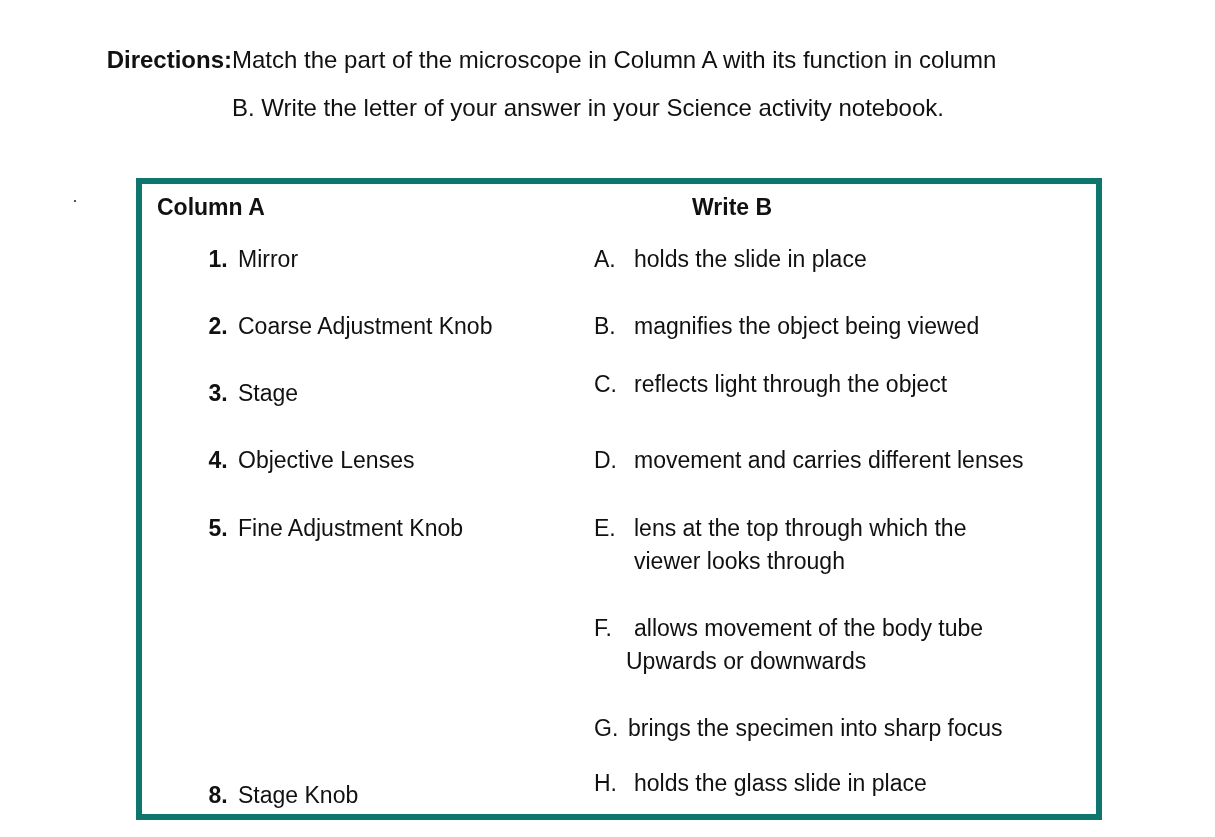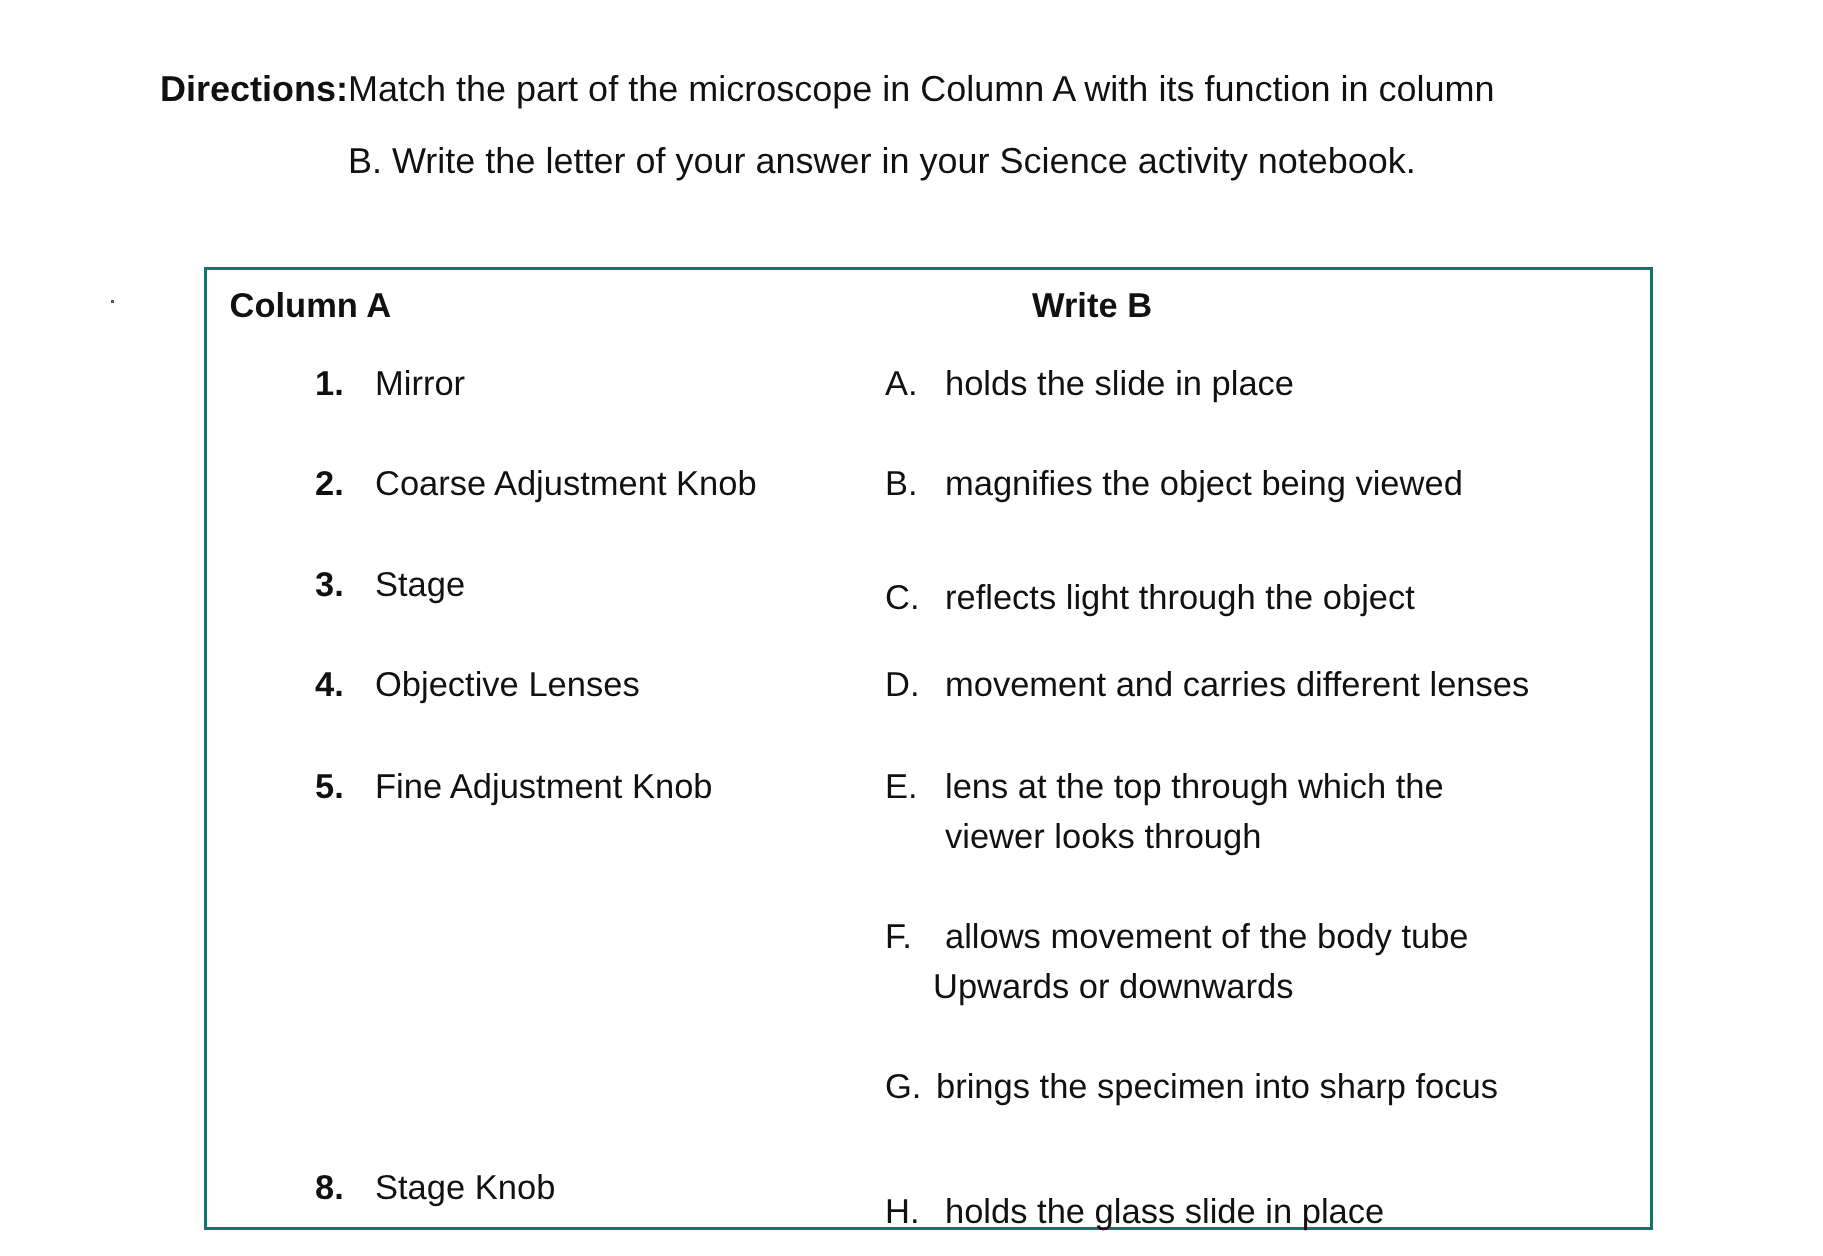--- a/index.html
+++ b/index.html
@@ -38,37 +38,37 @@
       width: 2px;
       height: 2px;
       background: #555;
     }
     .table-box {
       position: absolute;
       left: 136px;
       top: 178px;
       width: 966px;
       height: 642px;
-      border: 2px solid #0f766e;
+      border: 6px solid #0f766e;
       box-sizing: border-box;
     }
     .col-header {
       position: absolute;
       top: 10px;
       font-size: 23px;
       font-weight: bold;
     }
     .col-a-header { left: 15px; }
     .col-b-header { left: 550px; }
     .row {
       position: absolute;
       font-size: 23px;
       line-height: 33px;
     }
-    .row.a { left: 72px; }
+    .row.a { left: 56px; text-align: center; }
     .row.b { left: 452px; width: 500px; }
     .num { font-weight: bold; display: inline-block; width: 40px; }
     .letter { display: inline-block; width: 40px; }
     .indent { padding-left: 40px; display: block; }
     .indent-f { padding-left: 32px; display: block; }
   </style>
 </head>
 <body>
 
 <div class="directions">
@@ -86,19 +86,19 @@
 
   <div class="row a" style="top:59px"><span class="num">1.</span><span>Mirror</span></div>
   <div class="row a" style="top:126px"><span class="num">2.</span><span>Coarse Adjustment Knob</span></div>
   <div class="row a" style="top:193px"><span class="num">3.</span><span>Stage</span></div>
   <div class="row a" style="top:260px"><span class="num">4.</span><span>Objective Lenses</span></div>
   <div class="row a" style="top:328px"><span class="num">5.</span><span>Fine Adjustment Knob</span></div>
   <div class="row a" style="top:595px"><span class="num">8.</span><span>Stage Knob</span></div>
 
   <div class="row b" style="top:126px"><span class="letter">B.</span><span>magnifies the object being viewed</span></div>
   <div class="row b" style="top:59px"><span class="letter">A.</span><span>holds the slide in place</span></div>
-  <div class="row b" style="top:202px"><span class="letter">C.</span><span>reflects light through the object</span></div>
+  <div class="row b" style="top:184px"><span class="letter">C.</span><span>reflects light through the object</span></div>
   <div class="row b" style="top:260px"><span class="letter">D.</span><span>movement and carries different lenses</span></div>
   <div class="row b" style="top:428px"><span class="letter">F.</span><span>allows movement of the body tube</span><span class="indent-f">Upwards or downwards</span></div>
   <div class="row b" style="top:328px"><span class="letter">E.</span><span>lens at the top through which the</span><span class="indent">viewer looks through</span></div>
   <div class="row b" style="top:528px"><span class="letter" style="width:34px">G.</span><span>brings the specimen into sharp focus</span></div>
-  <div class="row b" style="top:611px"><span class="letter">H.</span><span>holds the glass slide in place</span></div>
+  <div class="row b" style="top:583px"><span class="letter">H.</span><span>holds the glass slide in place</span></div>
 </div>
 
 </body></html>

